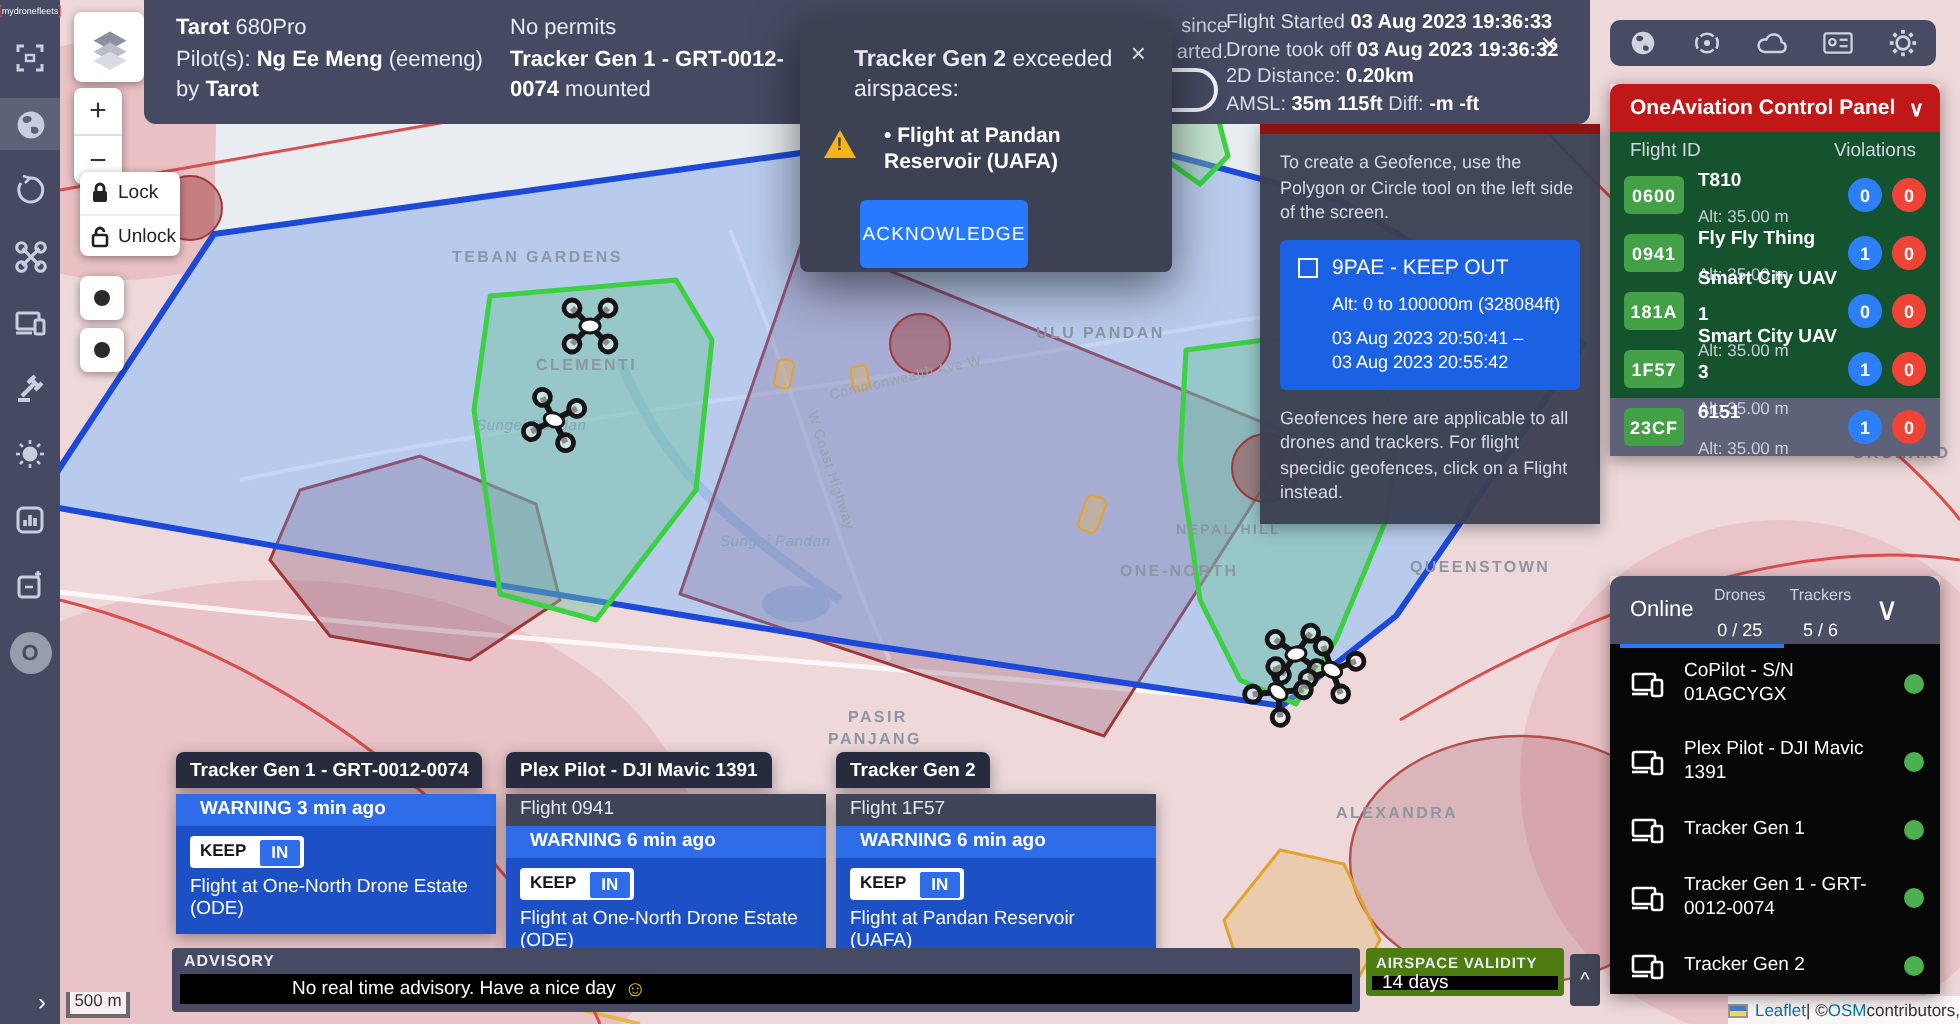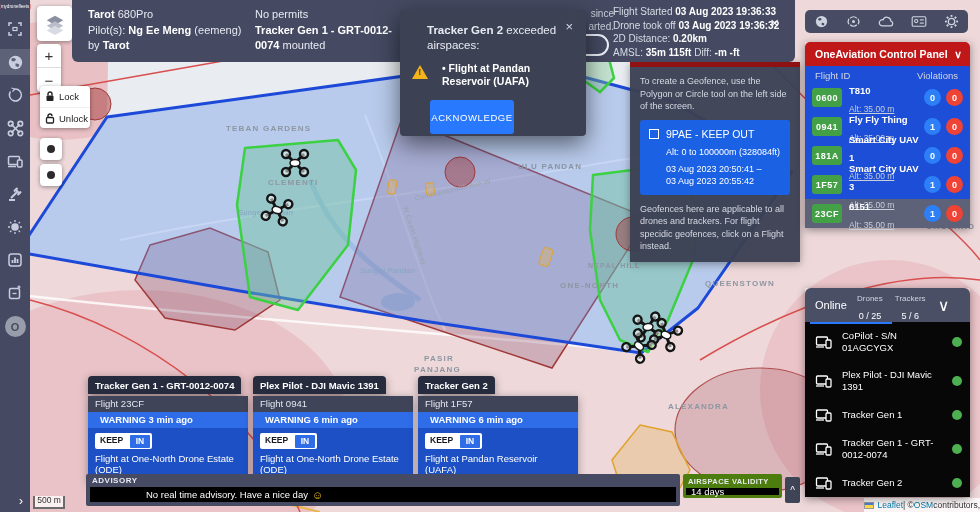--- a/index.html
+++ b/index.html
@@ -60,28 +60,28 @@
   #modal .list { margin-left:14px; width:130px; font-size:10.5px; font-weight:bold; line-height:13px; }
   #modal-ack { display:block; margin:12px 0 0 30px; width:84px; height:34px; background:#2979ff; border:none; border-radius:3px; color:#fff; font-size:9.5px; letter-spacing:.6px; font-family:inherit; cursor:pointer; }
 
   
   #toolbar { position:absolute; left:805px; top:10px; width:163px; height:23px; background:#474c64; border-radius:5px; display:flex; align-items:center; justify-content:space-around; z-index:40; }
   #toolbar svg { stroke:#cfd3df; fill:none; stroke-width:1.4; cursor:pointer; }
 
   
   #cp { position:absolute; left:805px; top:42px; width:165px; z-index:40; box-shadow:0 2px 8px rgba(0,0,0,.4); }
   #cp-header { height:24px; background:#c01818; border-radius:5px 5px 0 0; color:#fff; font-size:10.5px; font-weight:bold; display:flex; align-items:center; padding:0 8px 0 10px; justify-content:space-between; cursor:pointer; }
-  #cp-body { background:#1d4ed8; }
+  #cp-body { background:#14532d; }
   #cp-cols { display:flex; justify-content:space-between; padding:4px 12px 2px 10px; font-size:9.5px; color:#d3d6e0; }
   .cp-row { display:flex; align-items:center; height:29px; padding:0 7px; cursor:pointer; }
   .cp-row.selected { background:#5d6278; }
   .cp-badge { width:30px; height:19px; background:#43a047; border-radius:3px; color:#fff; font-size:9px; font-weight:bold; display:flex; align-items:center; justify-content:center; letter-spacing:.5px; }
   .cp-info { flex:1; margin-left:7px; }
   .cp-name { font-size:9.5px; font-weight:bold; color:#fff; line-height:10.5px; }
-  .cp-alt { font-size:8.5px; color:#c9cdd9; line-height:10px;text-decoration:underline; }
+  .cp-alt { font-size:8.5px; color:#c9cdd9; line-height:10px; }
   .vio { width:17px; height:17px; border-radius:50%; color:#fff; font-size:9px; font-weight:bold; display:flex; align-items:center; justify-content:center; }
   .vio.blue { background:#2d7ff7; margin-right:5px; }
   .vio.red { background:#ef4336; }
 
   
   #gf { position:absolute; left:630px; top:62px; width:170px; background:rgba(58,63,82,.96); z-index:35; box-shadow:0 2px 8px rgba(0,0,0,.35); }
   #gf-redbar { height:5px; background:#8e1212; }
   #gf-inner { padding:8px 10px 9px; }
   .gf-hint { font-size:9px; line-height:12.5px; color:#d6dae4; }
   #gf-zone { margin-top:7px; background:#1b61e4; border-radius:3px; padding:8px 9px; color:#fff; cursor:pointer; }
@@ -548,21 +548,20 @@
             <rect x="11" y="5" width="5" height="8" rx="1" fill="#070707"></rect>
           </svg>
         <span class="dev-name">Tracker Gen 2</span>
         <span class="dev-dot"></span>
       </div>
     </div>
   </div>
 
   <div class="card" style="left:88px">
     <div class="card-title">Tracker Gen 1 - GRT-0012-0074</div>
-    <div class="card-flight">Flight 23CF</div>
     <div class="card-warning">WARNING 3 min ago</div>
     <div class="card-bottom">
       <span class="pill">
           <span class="keep">KEEP</span>
           <span class="zin">IN</span>
         </span>
       <div class="card-loc">Flight at One-North Drone Estate (ODE)</div>
     </div>
   </div>
   <div class="card" style="left:253px">

